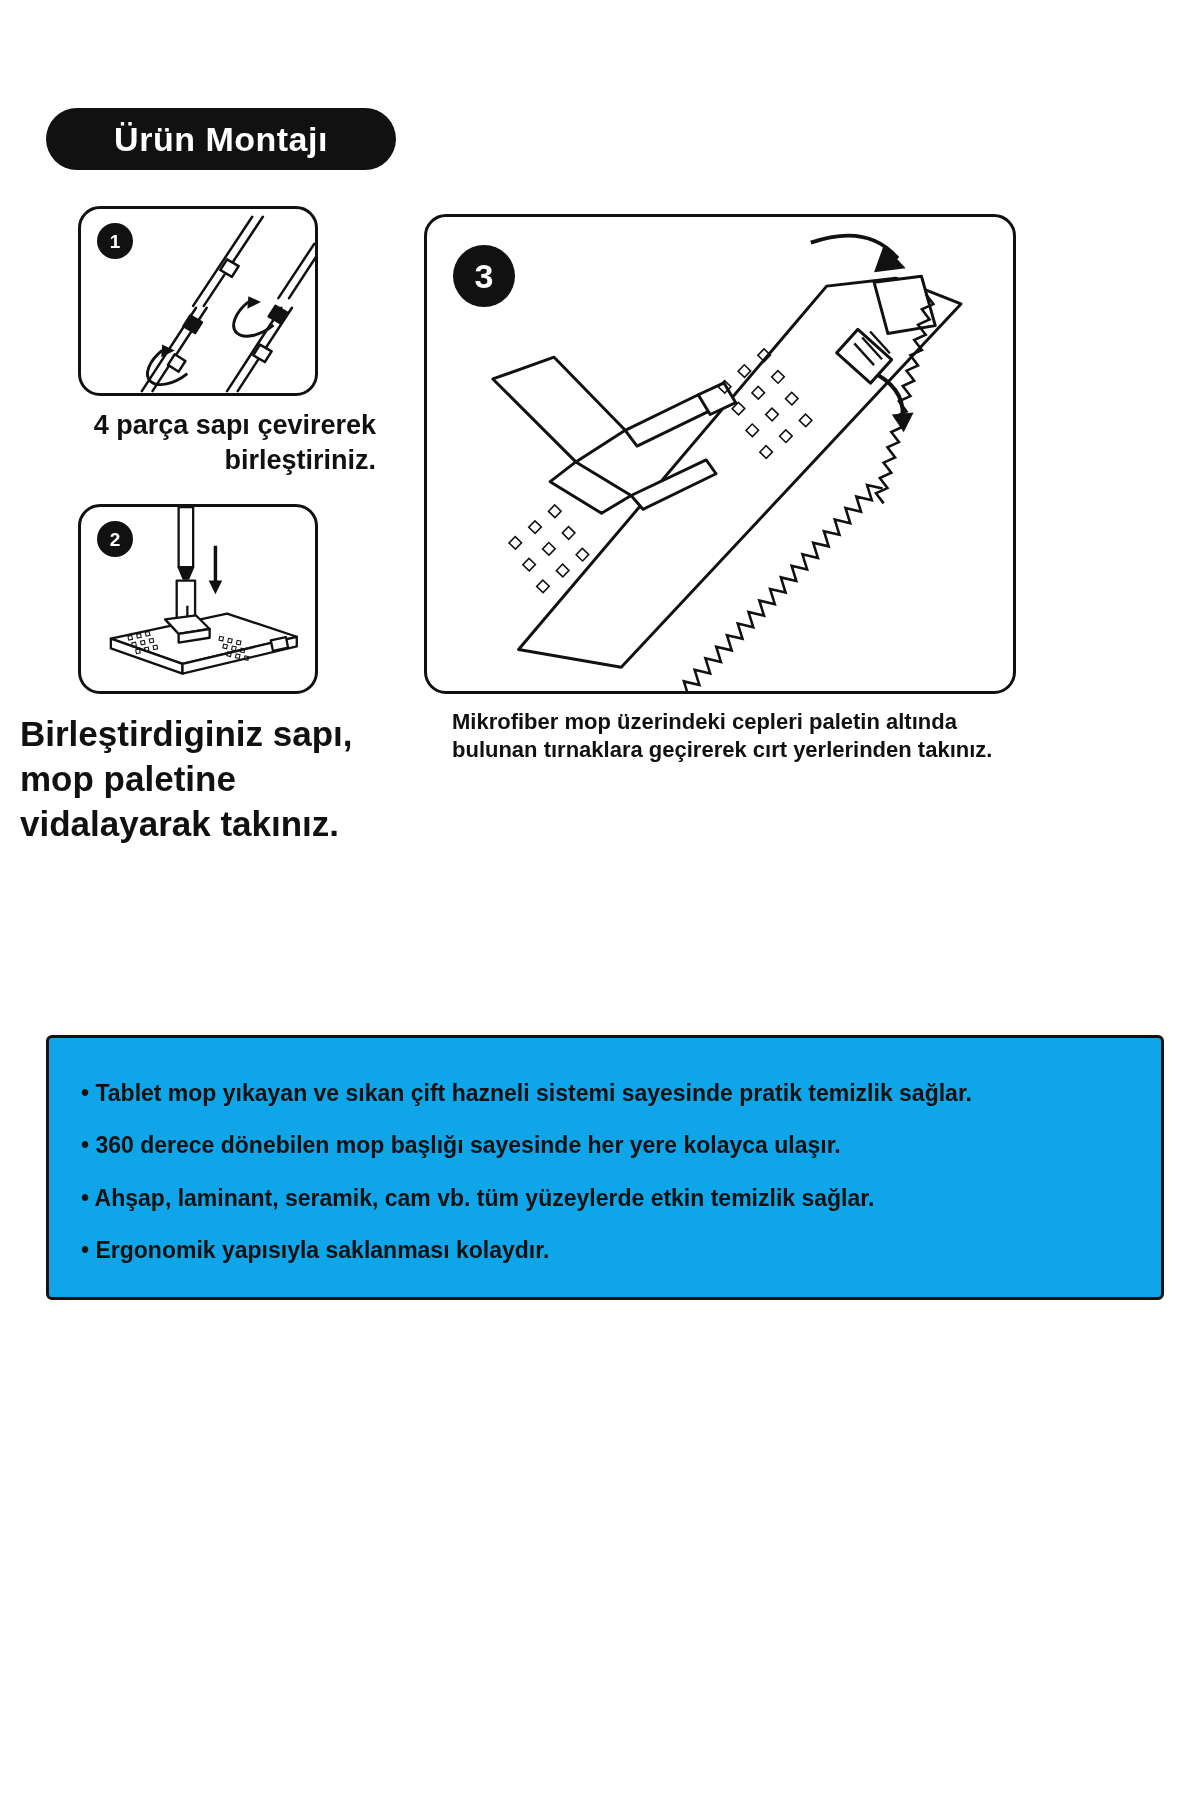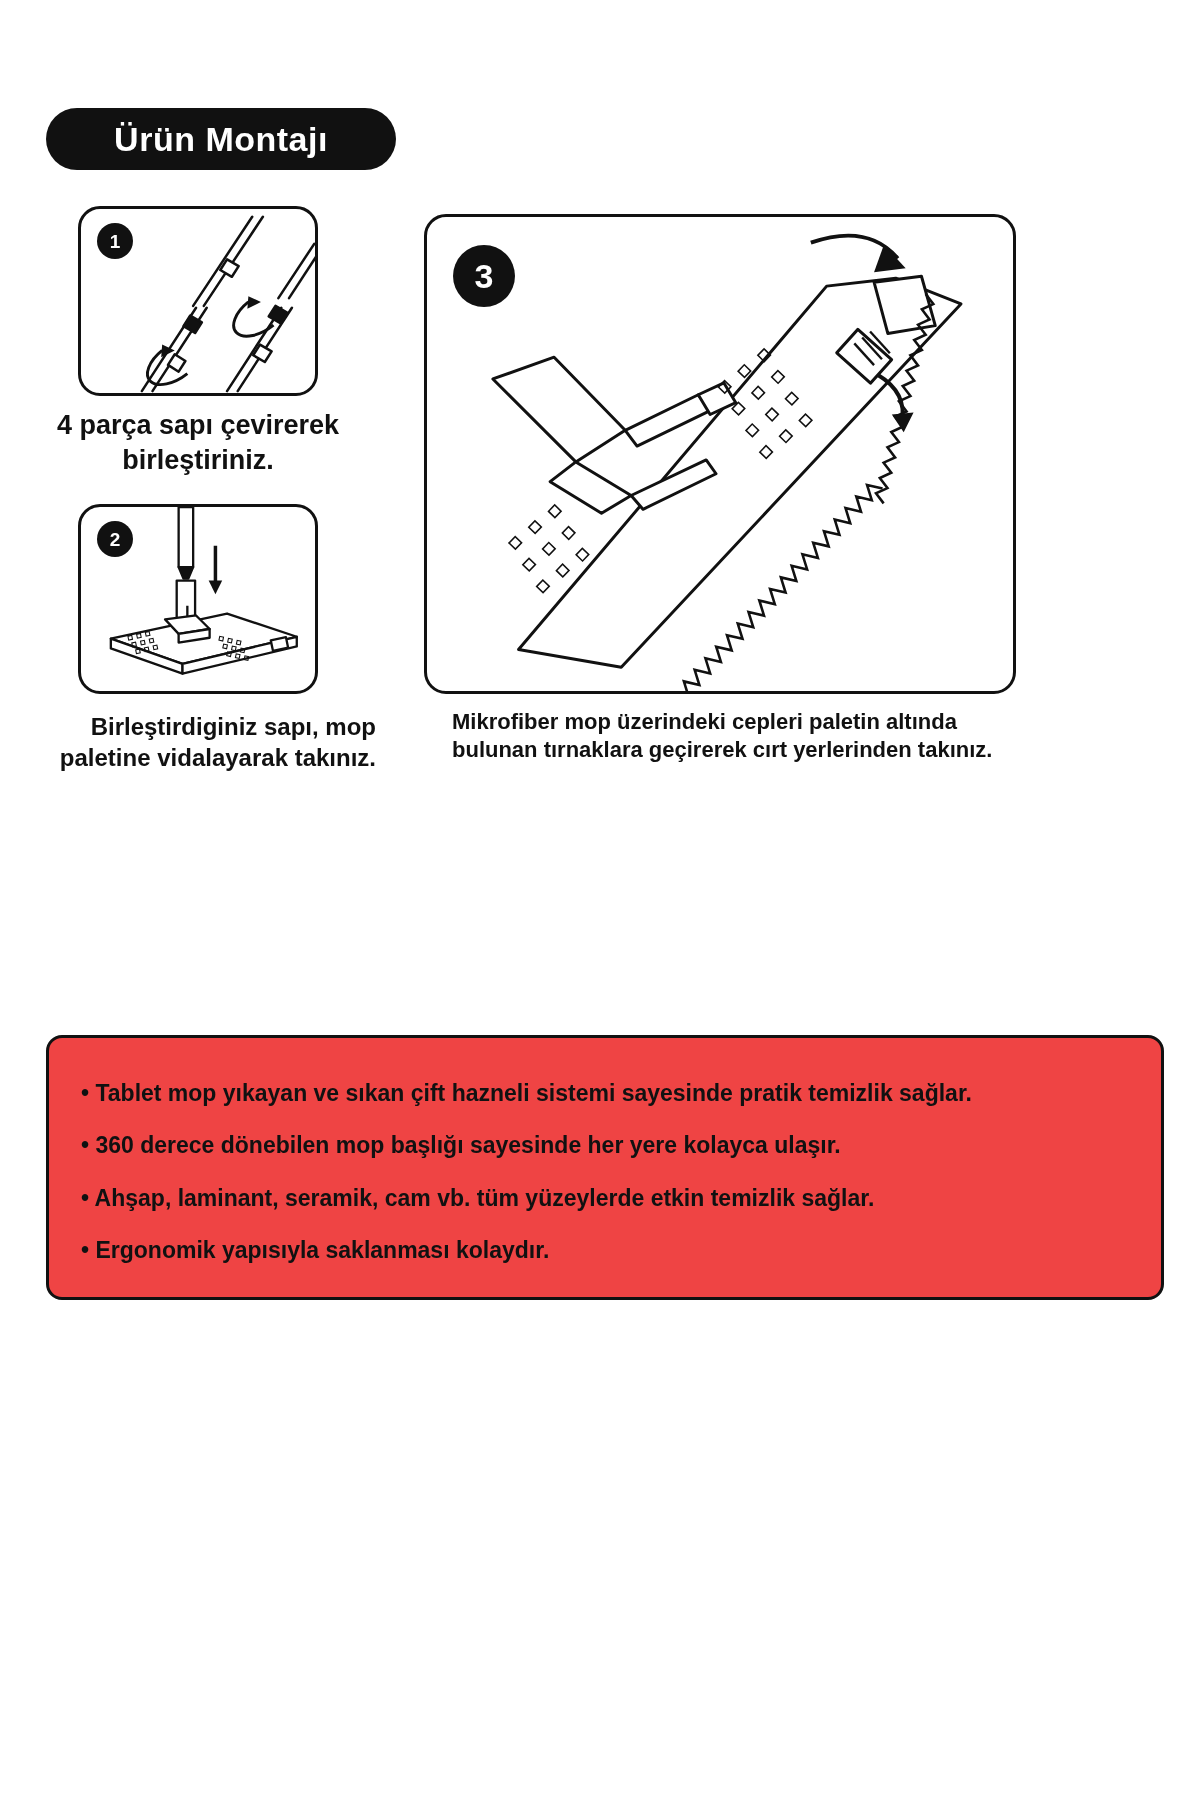--- a/index.html
+++ b/index.html
@@ -54,32 +54,32 @@
 
   .panel svg { position: absolute; left: 0; top: 0; width: 100%; height: 100%; }
 
   
   .caption {
     position: absolute;
     font-weight: 700;
     color: #111111;
     line-height: 1.28;
   }
-  #cap-1 { left: 20px;  top: 408px; width: 356px; text-align: center; font-size: 27px; }
-  #cap-2 { left: 20px;  top: 712px; width: 356px; text-align: right; font-size: 24px; }
+  #cap-1 { left: 20px;  top: 408px; width: 356px; text-align: right; font-size: 27px; }
+  #cap-2 { left: 20px;  top: 712px; width: 356px; text-align: left; font-size: 35px; }
   #cap-3 { left: 452px; top: 708px; width: 560px; text-align: left;   font-size: 22px; }
 
   
   #features-box {
     position: absolute;
     left: 46px; top: 1035px;
     width: 1118px; height: 265px;
     border: 3px solid #111111;
-    border-radius: 16px;
-    background: #ef4444;
+    border-radius: 6px;
+    background: #0ea5e9;
     padding: 40px 32px 0 32px;
   }
   .feature {
     font-size: 23px;
     font-weight: 700;
     line-height: 1.32;
     color: #111111;
     margin-bottom: 22px;
   }
   .feature:last-child { margin-bottom: 4px; }

